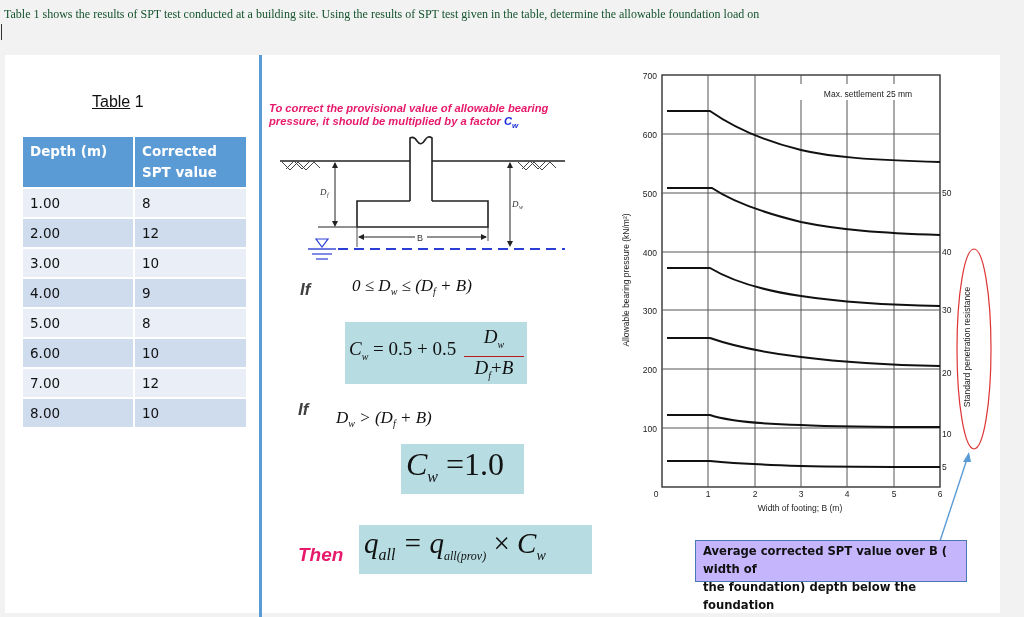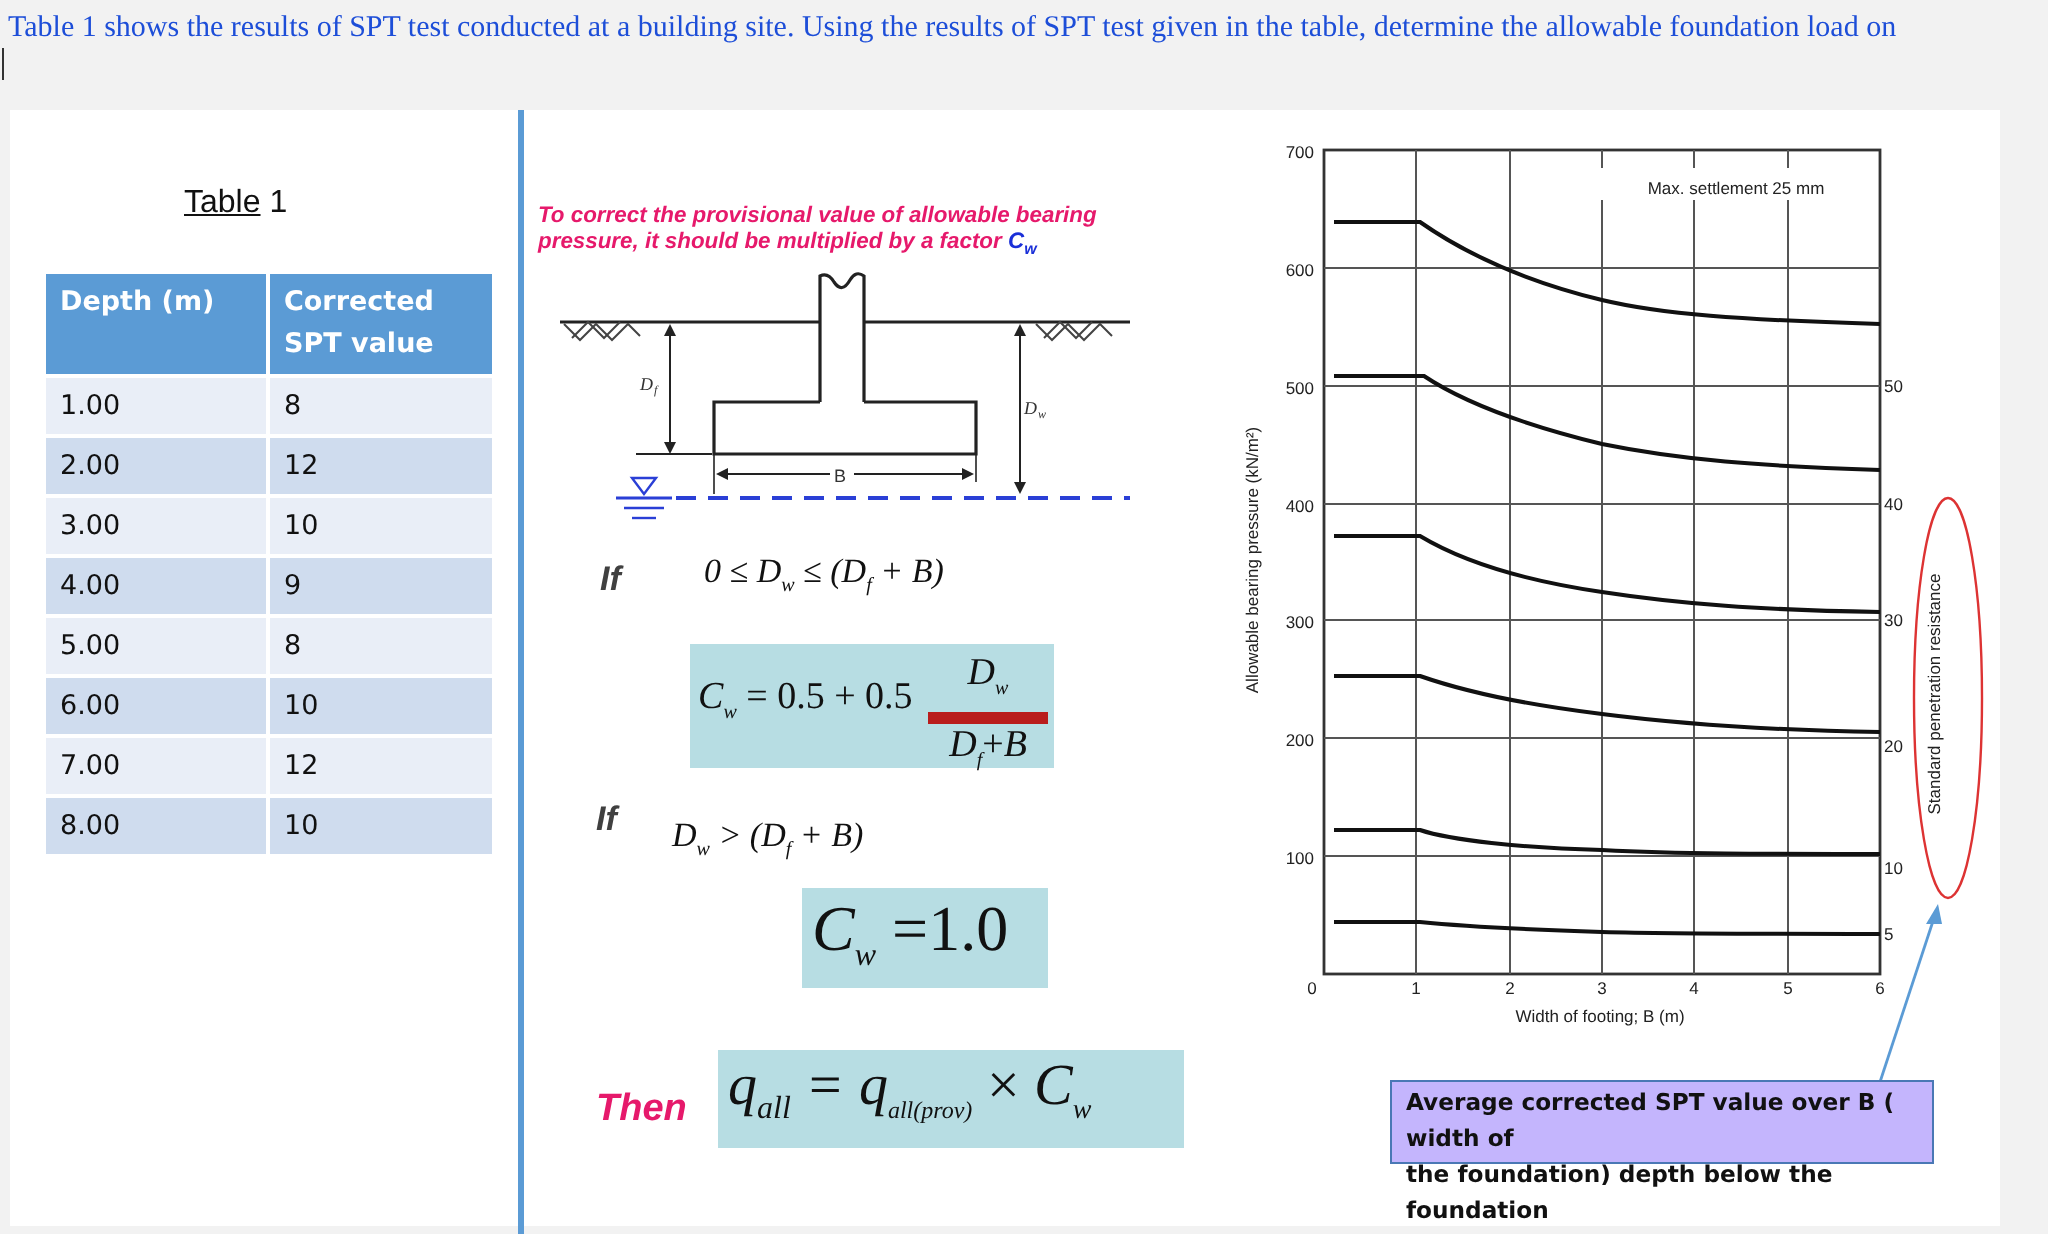--- a/index.html
+++ b/index.html
@@ -1,17 +1,17 @@
 <!DOCTYPE html>
 <html><head>
 <meta charset="utf-8">
 <style>
   html,body{margin:0;padding:0;}
   body{width:1024px;height:617px;background:#f2f2f2;position:relative;overflow:hidden;font-family:"Liberation Sans",sans-serif;}
-  .question{position:absolute;left:4px;top:6px;width:1015px;font-family:"Liberation Serif",serif;font-size:15px;line-height:17px;color:#1d4ed8;}
+  .question{position:absolute;left:4px;top:6px;width:1015px;font-family:"Liberation Serif",serif;font-size:12px;line-height:17px;color:#14532d;}
   .question .bar{position:absolute;left:-3px;top:18px;width:1px;height:16px;background:#333;}
   .slide{position:absolute;left:5px;top:55px;width:995px;height:558px;background:#fff;}
   .divider{position:absolute;left:259px;top:55px;width:3px;height:562px;background:#5b9bd5;}
   .table-caption{position:absolute;left:92px;top:93px;font-family:"Liberation Sans",sans-serif;font-size:16px;color:#111;}
   .table-caption u{text-decoration:underline;}
   table.spt{position:absolute;left:23px;top:137px;border-collapse:collapse;width:223px;font-family:"DejaVu Sans",sans-serif;font-size:13.5px;}
   table.spt th{background:#5b9bd5;color:#fff;text-align:left;font-weight:bold;padding:4px 7px;vertical-align:top;height:42px;line-height:21px;border-right:2px solid #fff;}
   table.spt th:last-child{border-right:none;}
   table.spt td{padding:0 7px;height:28px;color:#111;border-right:2px solid #fff;border-top:2px solid #fff;}
   table.spt td:last-child{border-right:none;}
@@ -143,21 +143,21 @@
 </svg>
 
 <div class="if-label" style="left:300px;top:280px;">If</div>
 <div class="math" style="left:352px;top:276px;font-size:17px;font-style:italic;">0 ≤ <i>D</i><sub style="font-size:10px">w</sub> ≤ (<i>D</i><sub style="font-size:10px">f</sub> + <i>B</i>)</div>
 
 <div class="mbox" style="left:345px;top:322px;width:182px;height:62px;"></div>
 <div class="math" style="left:349px;top:338px;font-size:19px;text-align:right;">
   <i>C</i><sub style="font-size:10px;font-style:italic">w</sub> = 0.5 + 0.5
 </div>
 <div class="math" style="left:464px;top:326px;font-size:19px;text-align:center;width:60px;">
-  <div style="border-bottom:6px solid #b91c1c;padding:0 6px;line-height:22px;"><i>D</i><sub style="font-size:10px;font-style:italic">w</sub></div>
+  <div style="border-bottom:1px solid #b91c1c;padding:0 6px;line-height:22px;"><i>D</i><sub style="font-size:10px;font-style:italic">w</sub></div>
   <div style="line-height:22px;"><i>D</i><sub style="font-size:10px;font-style:italic">f</sub>+<i>B</i></div>
 </div>
 
 <div class="if-label" style="left:298px;top:400px;">If</div>
 <div class="math" style="left:336px;top:408px;font-size:17px;font-style:italic;"><i>D</i><sub style="font-size:10px">w</sub> &gt; (<i>D</i><sub style="font-size:10px">f</sub> + <i>B</i>)</div>
 
 <div class="mbox" style="left:401px;top:444px;width:123px;height:50px;"></div>
 <div class="math" style="left:406px;top:446px;font-size:32px;"><i>C</i><sub style="font-size:16px;font-style:italic">w</sub> =1.0</div>
 
 <div class="then">Then</div>

